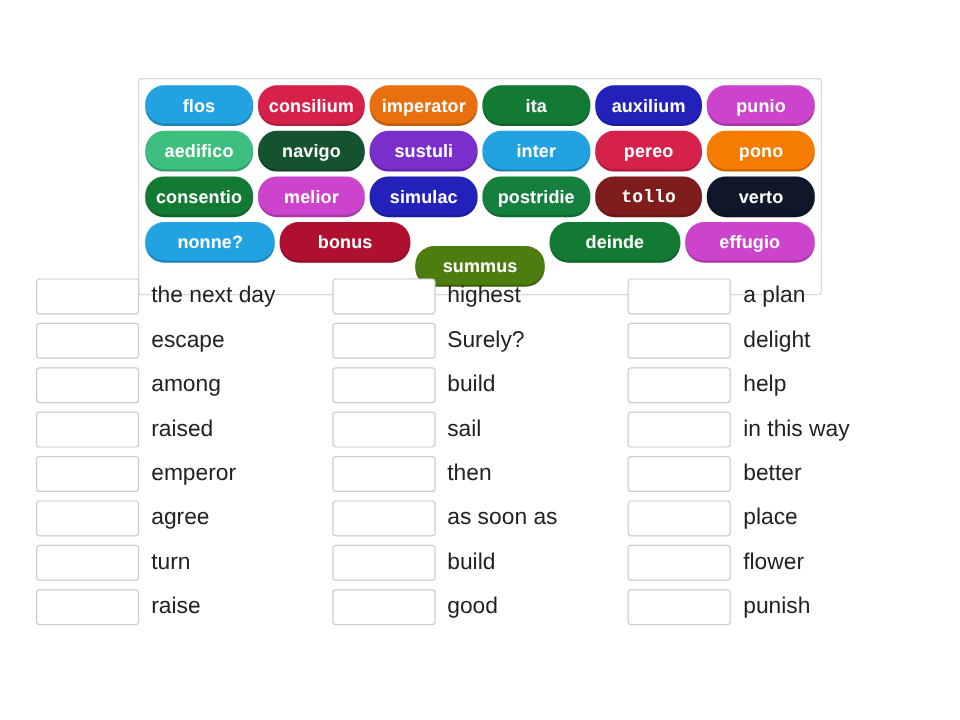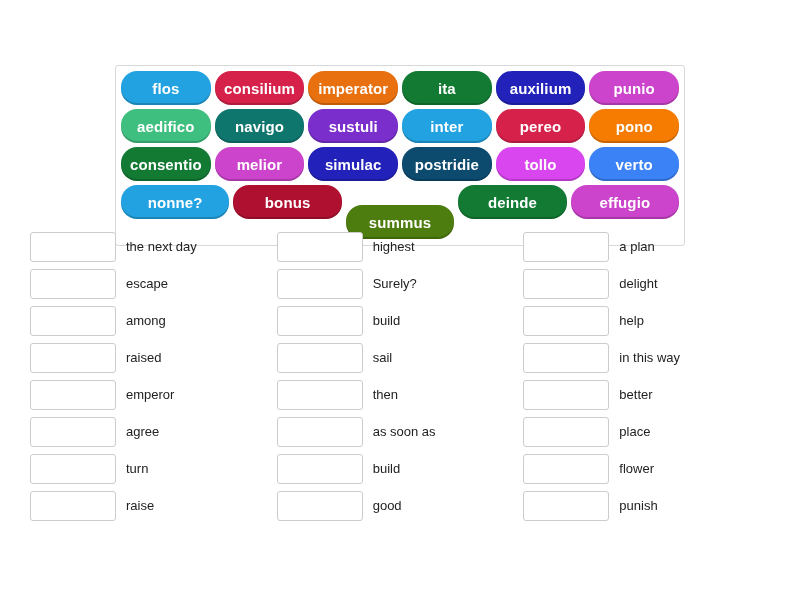--- a/index.html
+++ b/index.html
@@ -84,21 +84,21 @@
     height: 30px;
     border: 1px solid #cccccc;
     border-radius: 3px;
     background: #ffffff;
     box-sizing: border-box;
     flex: 0 0 auto;
   }
 
   .answer-label {
     margin-left: 10px;
-    font-size: 13px;
+    font-size: 19px;
     color: #222222;
     line-height: 1;
     white-space: nowrap;
   }
 </style>
 </head>
 <body>
 
 <div id="app">
 
@@ -108,34 +108,34 @@
       <div class="tile" style="background: rgb(34, 162, 224);">flos</div>
       <div class="tile" style="background: rgb(214, 33, 74);">consilium</div>
       <div class="tile" style="background: rgb(232, 112, 14);">imperator</div>
       <div class="tile" style="background: rgb(18, 122, 51);">ita</div>
       <div class="tile" style="background: rgb(34, 34, 187);">auxilium</div>
       <div class="tile" style="background: rgb(204, 68, 204);">punio</div>
     </div>
 
     <div class="bank-row">
       <div class="tile" style="background: rgb(63, 191, 127);">aedifico</div>
-      <div class="tile" style="background: #0f766e;">navigo</div>
+      <div class="tile" style="background: #14532d;">navigo</div>
       <div class="tile" style="background: rgb(122, 46, 204);">sustuli</div>
       <div class="tile" style="background: rgb(34, 162, 224);">inter</div>
       <div class="tile" style="background: rgb(214, 33, 74);">pereo</div>
       <div class="tile" style="background: rgb(245, 124, 0);">pono</div>
     </div>
 
     <div class="bank-row">
       <div class="tile" style="background: rgb(18, 122, 51);">consentio</div>
       <div class="tile" style="background: rgb(204, 68, 204);">melior</div>
       <div class="tile" style="background: rgb(34, 34, 187);">simulac</div>
-      <div class="tile" style="background: #0c4a6e;">postridie</div>
-      <div class="tile" style="background: #d946ef;">tollo</div>
-      <div class="tile" style="background: #3b82f6;">verto</div>
+      <div class="tile" style="background: #15803d;">postridie</div>
+      <div class="tile" style="background: #7f1d1d; font-family: Liberation Mono, monospace;">tollo</div>
+      <div class="tile" style="background: #0f172a;">verto</div>
     </div>
 
     <div class="bank-row">
       <div class="tile" style="background: rgb(34, 162, 224);">nonne?</div>
       <div class="tile" style="background: rgb(176, 16, 48);">bonus</div>
       <div class="tile" style="background: #4d7c0f; margin-top: 20px;">summus</div>
       <div class="tile" style="background: rgb(18, 122, 51);">deinde</div>
       <div class="tile" style="background: rgb(204, 68, 204);">effugio</div>
     </div>
 

